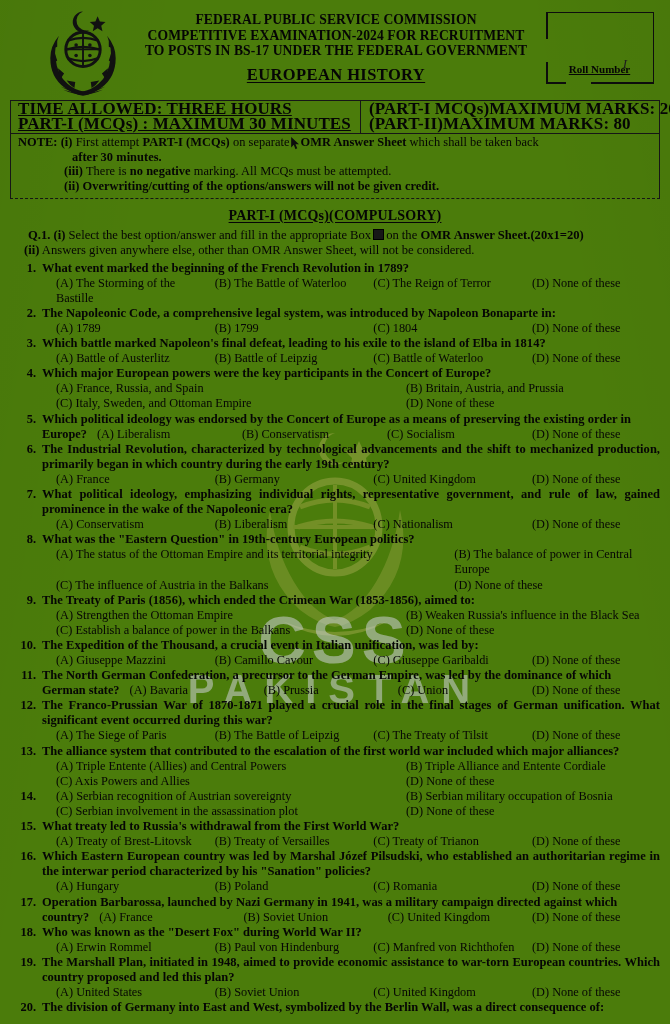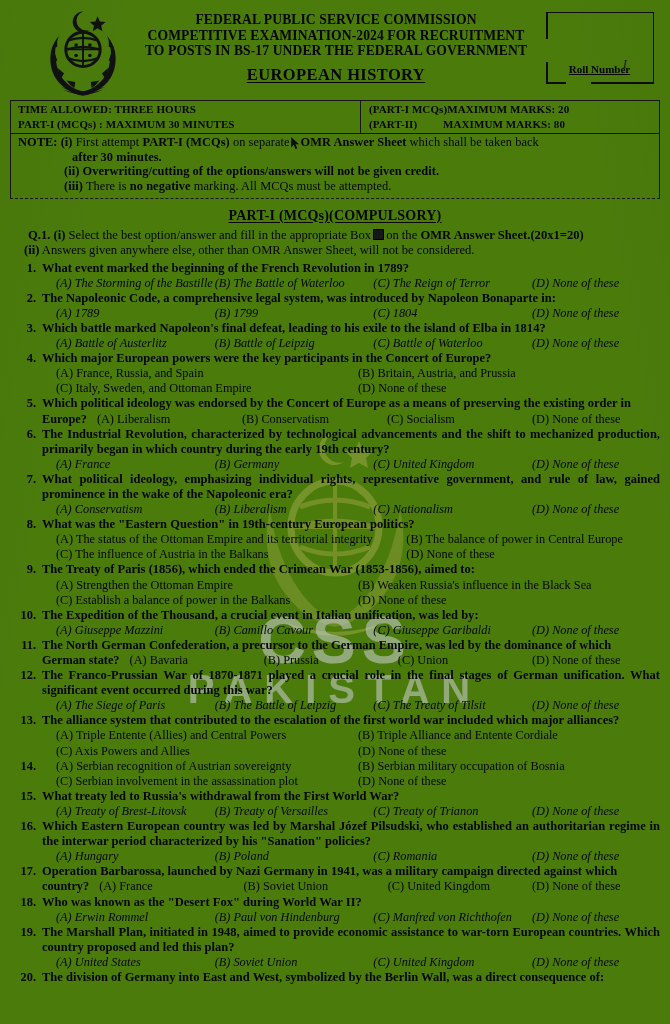--- a/index.html
+++ b/index.html
@@ -141,24 +141,25 @@
     border-bottom-width:1.2px;
     padding:0;
   }
   .marks{
     display:flex;
     border-bottom:1.4px solid #1a1a1a;
   }
   .marks .col{
     padding:1px 0 2px 7px;
     font-weight:700;
-    font-size:11px;
+    font-size:17px;
     line-height:14.6px;
     letter-spacing:.1px;
     white-space:nowrap;
+    text-decoration:underline;
   }
   .marks .colL{ flex:0 0 342px; }
   .marks .colR{
     flex:1 1 auto;
     border-left:1.4px solid #1a1a1a;
     padding-left:8px;
   }
   .marks .row2{ display:block; }
   .mk-a{ display:inline-block; min-width:74px; }
   .mk-b{ display:inline-block; }
@@ -237,25 +238,25 @@
     letter-spacing:.02px;
   }
   .qtext.justify{ text-align:justify; }
   .opts{
     font-size:12.3px;
     line-height:15.1px;
     padding-left:14px;
   }
   .opt{ display:inline-block; }
   
-  .opts.row4{ display:flex;font-style:italic; }
+  .opts.row4{ display:flex; }
   .opts.row4 .opt{ flex:1 1 0; }
   .opts.row4 .opt:nth-child(4){ flex:0 0 auto; min-width:128px; }
   
-  .opts.row2{ display:flex; }
+  .opts.row2{ display:flex;gap:48px; }
   .opts.row2 .opt{ flex:0 0 50%; }
   
   .optsinline{
     font-size:12.3px;
     line-height:15.1px;
     display:flex;
   }
   .optsinline .head{
     font-weight:700;
     flex:0 0 auto;
@@ -349,27 +350,27 @@
           <span>NOTE:</span>
           <span>(i)</span>
           <span class="reg">First attempt</span>
           <span>PART-I (MCQs)</span>
           <span class="reg">on separate</span><svg class="cursor" viewBox="0 0 10 15" aria-hidden="true">
               <path d="M0 0 L0 12 L3 9 L5 14 L7 13 L5 8.5 L9 8.5 Z" fill="#111"></path>
             </svg><span>OMR Answer Sheet</span>
           <span class="reg">which shall be taken back</span>
         </div>
         <div class="note-line note-ind reg">after 30 minutes.</div>
-        <div class="note-line note-ind2">(ii)  Overwriting/cutting of the options/answers will not be given credit.</div>
         <div class="note-line note-ind2">
           <span>(iii)</span>
           <span class="reg">There is</span>
           <span>no negative</span>
           <span class="reg">marking. All MCQs must be attempted.</span>
         </div>
+        <div class="note-line note-ind2">(ii)  Overwriting/cutting of the options/answers will not be given credit.</div>
       </div>
     </div>
 
     <div class="part-head">PART-I (MCQs)(COMPULSORY)</div>
 
     <div class="q1-line">
       <span>Q.1. (i)</span>
       <span class="reg">Select the best option/answer and fill in the appropriate Box</span><span class="omrbox"></span><span class="reg">on the</span>
       <span>OMR Answer Sheet.</span><span>(20x1=20)</span>
     </div>

